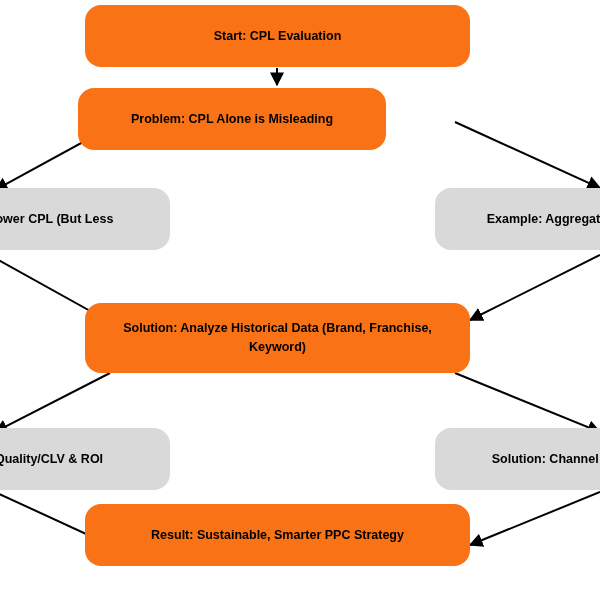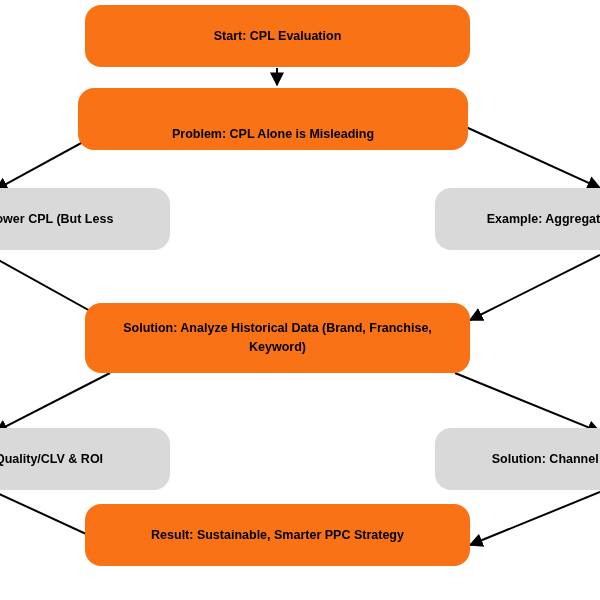--- a/index.html
+++ b/index.html
@@ -82,21 +82,21 @@
 
     <line x1="-5" y1="492" x2="110" y2="545" stroke="#000000" stroke-width="2" marker-end="url(#arrow)"></line>
 
     <line x1="600" y1="492" x2="470" y2="545" stroke="#000000" stroke-width="2" marker-end="url(#arrow)"></line>
   </svg>
 
   <div class="node primary" id="node-start" style="left: 85px; top: 5px; width: 385px; height: 62px;">
     <span class="node-label">Start: CPL Evaluation</span>
   </div>
 
-  <div class="node primary" id="node-problem" style="left: 78px; top: 88px; width: 390px; height: 62px; align-items: flex-end;">
+  <div class="node primary" id="node-problem" style="left: 78px; top: 88px; width: 308px; height: 62px;">
     <span class="node-label">Problem: CPL Alone is Misleading</span>
   </div>
 
   <div class="node secondary" id="node-example-broad" style="left: -90px; top: 188px; width: 260px; height: 62px;">
     <span class="node-label">s = Lower CPL (But Less</span>
   </div>
 
   <div class="node secondary" id="node-example-aggregated" style="left: 435px; top: 188px; width: 260px; height: 62px;">
     <span class="node-label">Example: Aggregated CPL</span>
   </div>

